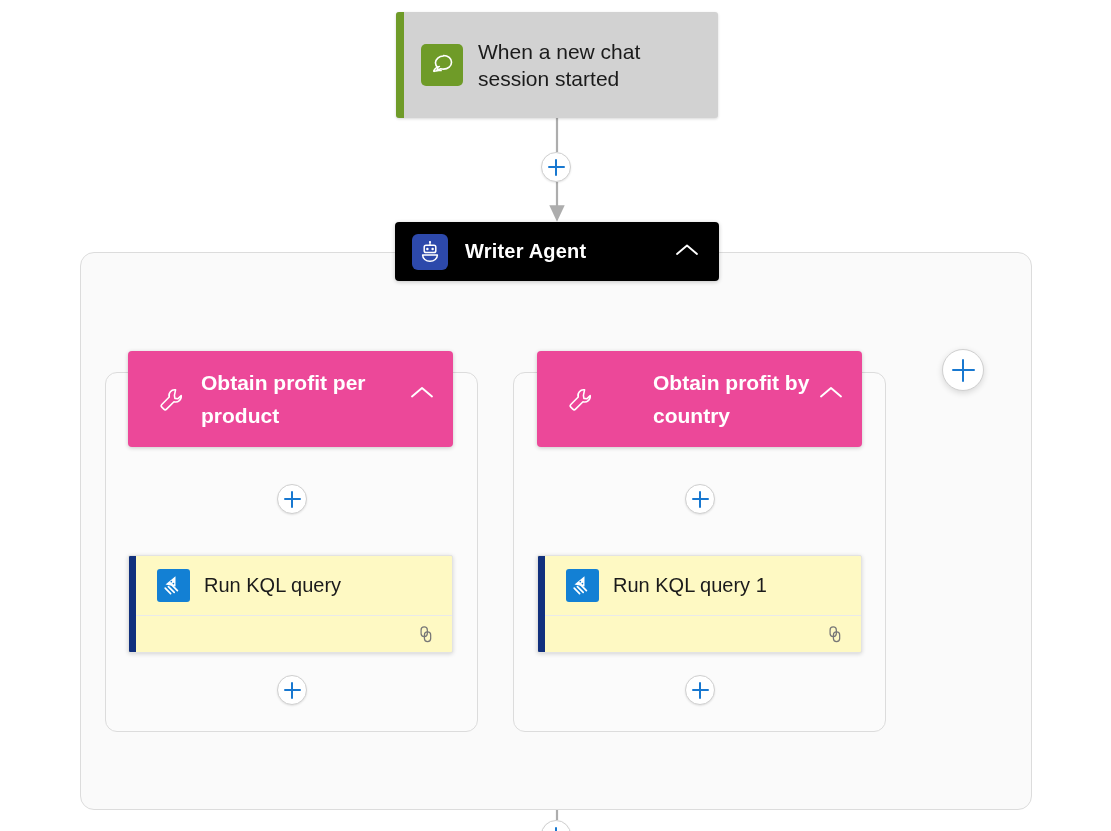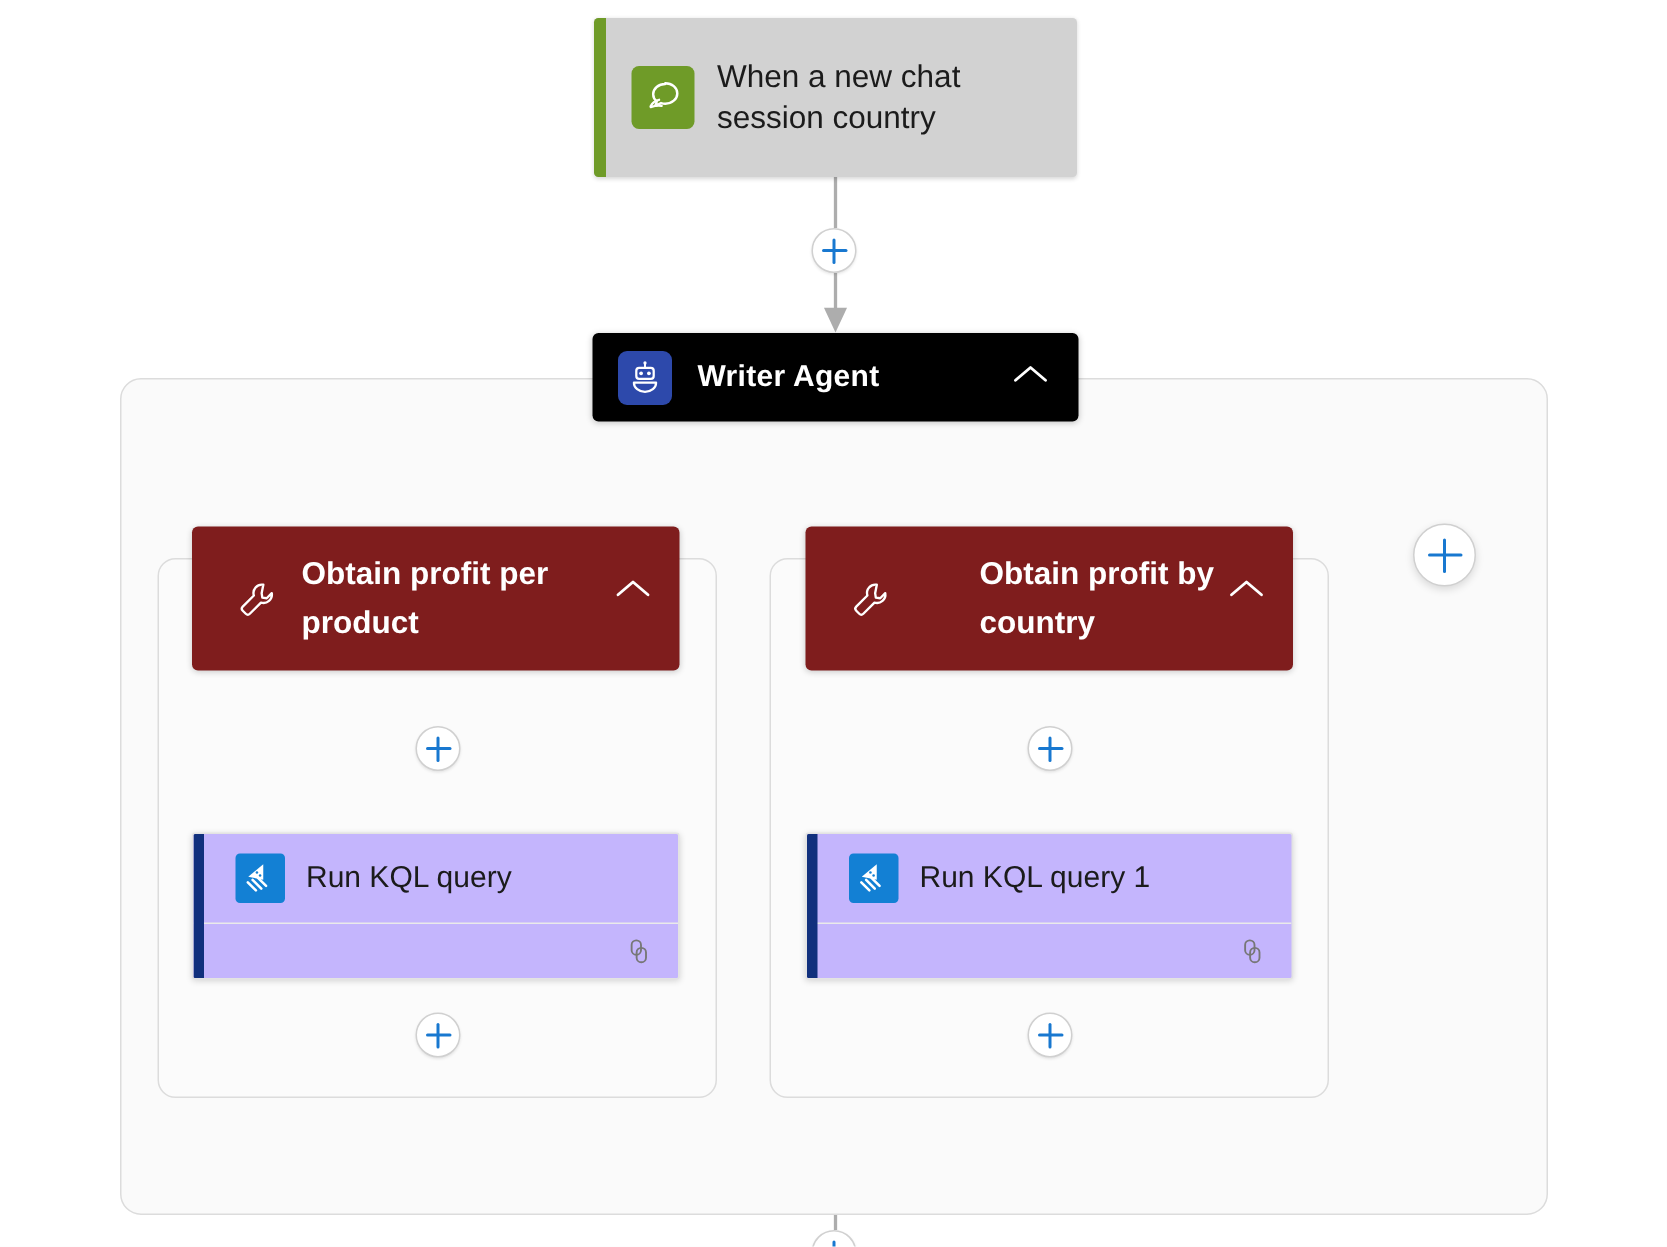--- a/index.html
+++ b/index.html
@@ -48,33 +48,33 @@
   }
   .agent-ico {
     width: 36px; height: 36px; margin-left: 17px; background: #2d49ab;
     border-radius: 6px; display: flex; align-items: center; justify-content: center; flex: 0 0 36px;
   }
   .agent-label { margin-left: 17px; font-size: 20px; font-weight: bold; color: #ffffff; letter-spacing: .2px; }
   .agent-chev { position: absolute; right: 20px; top: 50%; transform: translateY(-50%); }
 
   
   .tool-node {
-    position: absolute; width: 325px; height: 96px; background: #7f1d1d;
+    position: absolute; width: 325px; height: 96px; background: #ec4899;
     border-radius: 4px; display: flex; align-items: center;
     box-shadow: 0 1px 4px rgba(0,0,0,.2);
   }
   .tool-node.left  { left: 128px; top: 351px; }
   .tool-node.right { left: 537px; top: 351px; gap: 43px; }
   .tool-ico { width: 32px; height: 32px; margin-left: 27px; flex: 0 0 32px; display:flex; align-items:center; justify-content:center; }
   .tool-label { margin-left: 14px; font-size: 21px; line-height: 33px; font-weight: bold; color: #ffffff; max-width: 190px; }
   .tool-chev { position: absolute; right: 19px; top: 34px; }
 
   
   .card {
-    position: absolute; width: 325px; height: 98px; background: #c4b5fd;
+    position: absolute; width: 325px; height: 98px; background: #fef9c3;
     border: 1px solid #e3e3e3; border-radius: 2px;
     box-shadow: 0 1px 4px rgba(0,0,0,.16); overflow: hidden;
   }
   .card.left  { left: 128px; top: 555px; }
   .card.right { left: 537px; top: 555px; }
   .card-accent { position: absolute; left: 0; top: 0; width: 7px; height: 100%; background: #11307d; }
   .card-head { height: 60px; display: flex; align-items: center; border-bottom: 1px solid #eaeaea; }
   .card-ico {
     width: 33px; height: 33px; margin-left: 28px; background: #1380d4;
     border-radius: 3px; display: flex; align-items: center; justify-content: center; flex: 0 0 33px;
@@ -145,21 +145,21 @@
   <div class="tool-container right"></div>
 
   <div class="trigger-node">
     <div class="trigger-accent"></div>
     <div class="trigger-ico">
       <svg width="26" height="26" viewBox="0 0 24 24">
         <path d="M13.4,3.2c4.1,0 7.4,2.8 7.4,6.3c0,3.5 -3.3,6.3 -7.4,6.3c-0.9,0 -1.8,-0.13 -2.6,-0.37l-3.5,1.7l0.85,-2.7c-1.4,-1.15 -2.2,-2.7 -2.2,-4.4c0,-3.5 3.3,-6.3 7.4,-6.3z" fill="none" stroke="#ffffff" stroke-width="1.5" stroke-linejoin="round"></path>
         <path d="M9.6,13.4c-2.3,0.5 -4.3,2 -5.2,3.9c-0.2,0.45 0.1,0.7 0.5,0.55c1.9,-0.75 4.2,-1.0 6.3,-0.7" fill="none" stroke="#ffffff" stroke-width="1.4" stroke-linecap="round"></path>
       </svg>
     </div>
-    <div class="trigger-label">When a new chat session country</div>
+    <div class="trigger-label">When a new chat session started</div>
   </div>
 
   <div class="agent-node">
     <div class="agent-ico">
       <svg width="24" height="24" viewBox="0 0 24 24">
         <line x1="12" y1="2.2" x2="12" y2="5" stroke="#ffffff" stroke-width="1.3" stroke-linecap="round"></line>
         <circle cx="12" cy="2.0" r="1.1" fill="#ffffff"></circle>
         <rect x="6.2" y="5.2" width="11.6" height="7.4" rx="1.9" fill="none" stroke="#ffffff" stroke-width="1.5"></rect>
         <circle cx="9.4" cy="8.9" r="1.25" fill="#ffffff"></circle>
         <circle cx="14.6" cy="8.9" r="1.25" fill="#ffffff"></circle>

